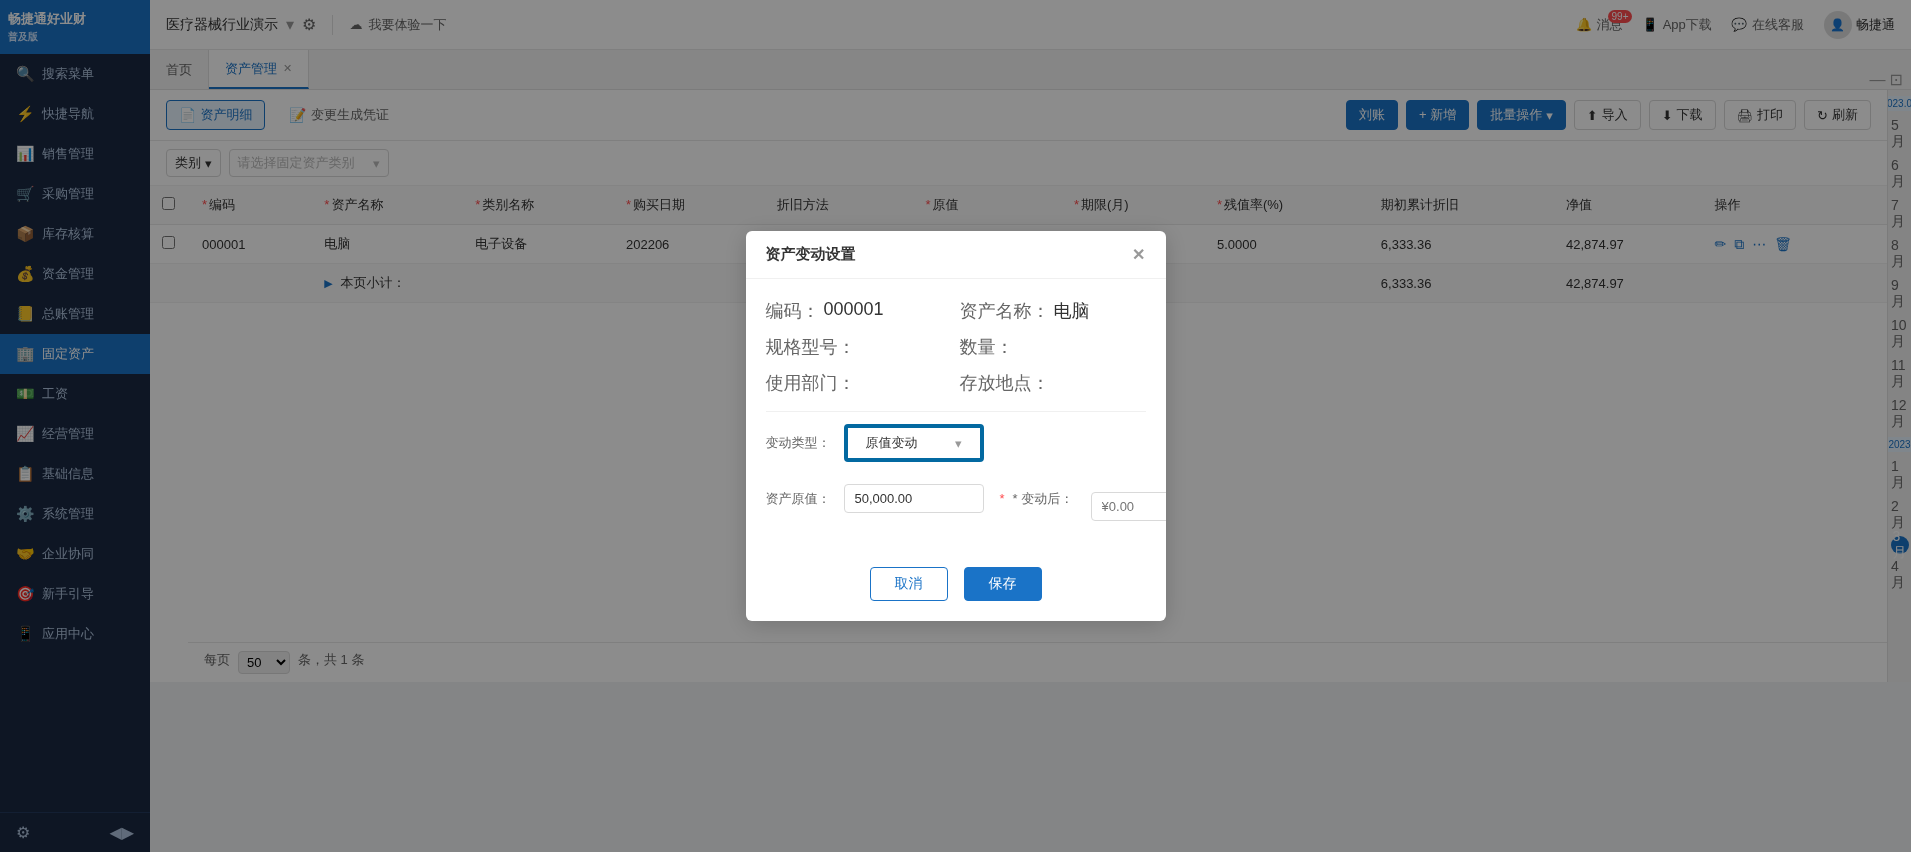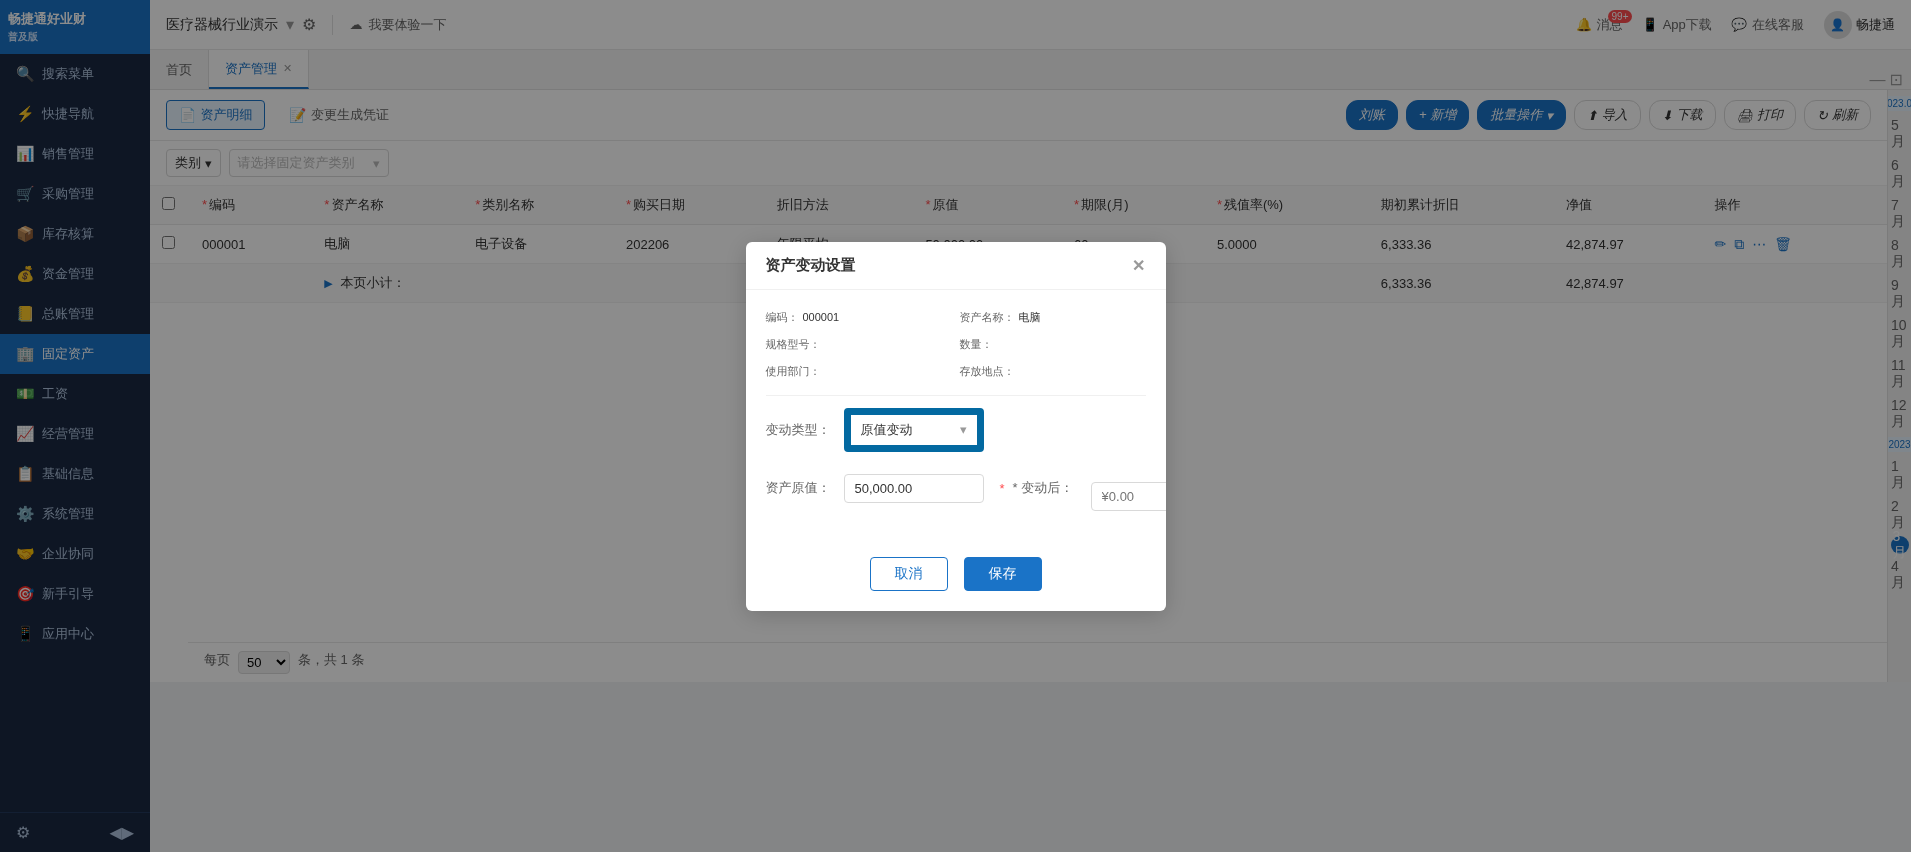--- a/index.html
+++ b/index.html
@@ -145,21 +145,21 @@
       font-size: 13px;
       color: #666;
     }
     .toolbar-tab.active {
       background: #e8f4ff;
       color: #1a73c7;
       border: 1px solid #1a73c7;
     }
     .toolbar-tab-icon { font-size: 14px; }
     .toolbar-right { margin-left: auto; display: flex; align-items: center; gap: 8px; }
-    .btn { padding: 5px 12px; border-radius: 12px; cursor: pointer; font-size: 13px; border: 1px solid #d9d9d9; background: white; color: #333; display: flex; align-items: center; gap: 4px; font-style: italic; }
+    .btn { padding: 5px 12px; border-radius: 4px; cursor: pointer; font-size: 13px; border: 1px solid #d9d9d9; background: white; color: #333; display: flex; align-items: center; gap: 4px; }
     .btn-primary { background: #1a73c7; color: white; border-color: #1a73c7; }
     .btn-batch { background: #1a73c7; color: white; border-color: #1a73c7; }
 
     
     .filter-row {
       display: flex;
       align-items: center;
       padding: 8px 16px;
       gap: 8px;
       border-bottom: 1px solid #f0f0f0;
@@ -286,30 +286,30 @@
       color: #333;
     }
     .dialog-close { color: #999; cursor: pointer; font-size: 16px; }
     .dialog-body { padding: 20px; }
     .dialog-info-grid {
       display: grid;
       grid-template-columns: 1fr 1fr;
       gap: 12px 8px;
       margin-bottom: 16px;
     }
-    .dialog-info-item { display: flex; align-items: center; gap: 4px; font-size: 11px; color: #333; }
+    .dialog-info-item { display: flex; gap: 4px; font-size: 18px; color: #333; }
     .dialog-info-label { color: #666; white-space: nowrap; }
     .dialog-info-value { color: #333; font-weight: 500; }
     .dialog-divider { border: none; border-top: 1px solid #f0f0f0; margin: 12px 0; }
     .dialog-field-row { display: flex; align-items: center; gap: 8px; margin-bottom: 14px; font-size: 13px; }
     .dialog-field-label { color: #666; white-space: nowrap; min-width: 70px; }
     .dialog-select-box {
-      border: 7px solid #0369a1;
-      border-radius: 4px;
-      padding: 6px 10px;
+      border: 4px solid #0369a1;
+      border-radius: 4px;
+      padding: 6px 18px;
       font-size: 13px;
       background: white;
       cursor: pointer;
       display: flex;
       align-items: center;
       gap: 8px;
       min-width: 140px;
       color: #333;
     }
     .dialog-select-arrow { color: #999; margin-left: auto; }

